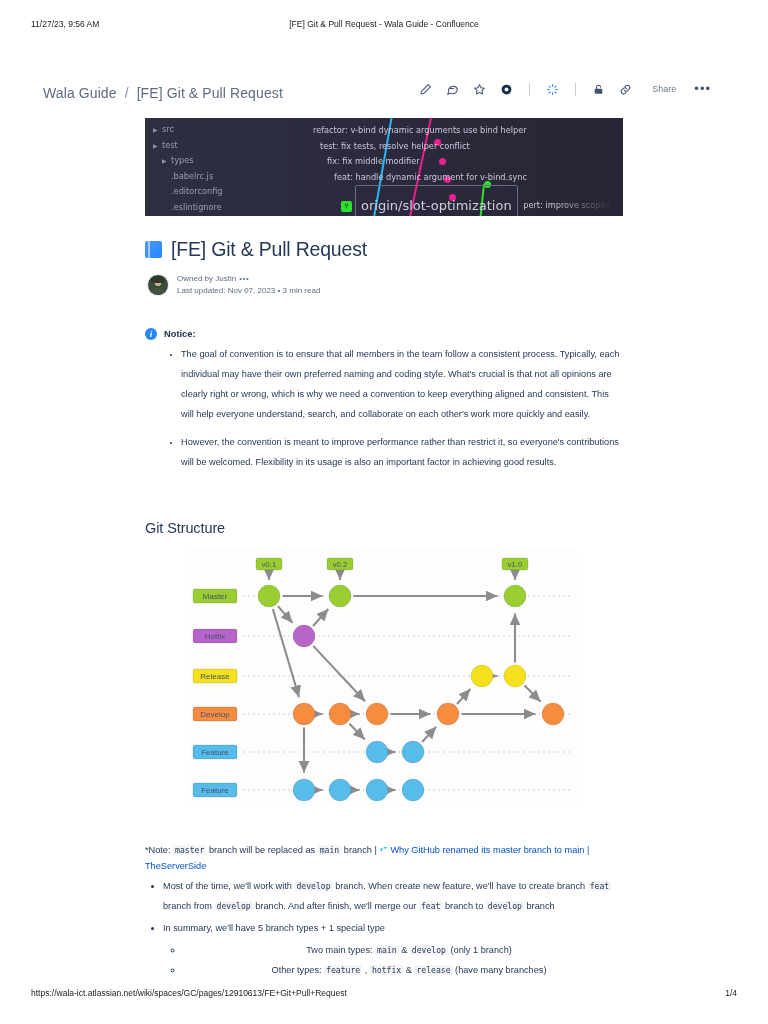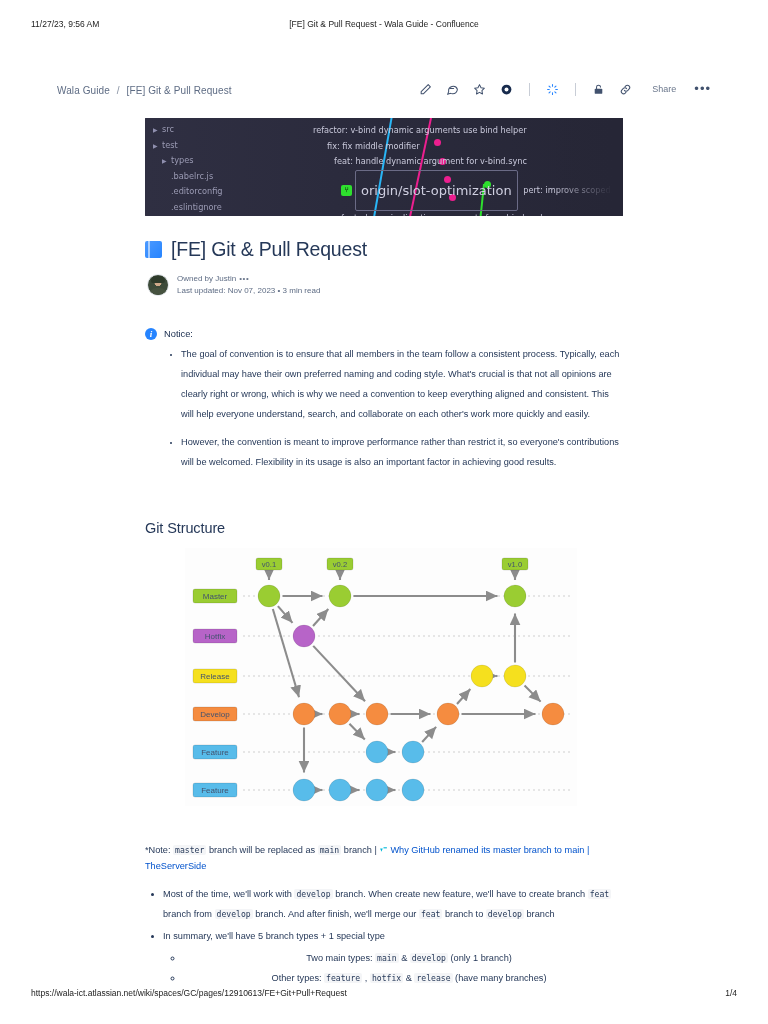--- a/index.html
+++ b/index.html
@@ -72,23 +72,23 @@
   }
 
   
   .topbar {
     position: relative;
     height: 32px;
     margin: 0 0 0 0;
   }
   .breadcrumb {
     position: absolute;
-    left: 57px;
+    left: 43px;
     top: 25px;
-    font-size: 10px;
+    font-size: 14px;
     color: #5e6c84;
     white-space: nowrap;
     letter-spacing: .1px;
   }
   .breadcrumb .bc-sep {
     color: #8993a4;
     margin: 0 4px;
   }
   .breadcrumb .bc-link { color: #5e6c84; }
 
@@ -352,21 +352,21 @@
     font-size: 9px;
     font-weight: bold;
     font-style: italic;
     text-align: center;
     line-height: 12px;
     font-family: "Liberation Serif", serif;
     flex: none;
   }
   .notice-title {
     font-size: 9.3px;
-    font-weight: normal;
+    font-weight: bold;
     color: #172b4d;
   }
   ul.bullets {
     margin: 0;
     padding-left: 36px;
     list-style: disc;
   }
   ul.bullets > li {
     font-size: 9.2px;
     line-height: 20px;
@@ -419,21 +419,21 @@
     border-radius: 2px;
   }
   .link-ic {
     display: inline-block;
     width: 9px;
     height: 9px;
     vertical-align: -1px;
     margin-right: 2px;
   }
   ul.notes-list {
-    margin: 10px 0 0 0;
+    margin: 2px 0 0 0;
     padding-left: 18px;
     list-style: disc;
   }
   ul.notes-list > li {
     font-size: 9.2px;
     line-height: 20px;
     color: #253858;
     margin-bottom: 2px;
   }
   ul.sub-list {
@@ -528,20 +528,21 @@
     <div class="banner-line bl-pink"></div>
     <div class="banner-line bl-green"></div>
     <div class="bdot" style="left:289px; top:21px;"></div>
     <div class="bdot" style="left:294px; top:40px;"></div>
     <div class="bdot" style="left:299px; top:58px;"></div>
     <div class="bdot" style="left:304px; top:76px;"></div>
     <div class="bdot g" style="left:339px; top:63px;"></div>
 
     <div class="banner-commits">
       <div><span>refactor: v-bind dynamic arguments use bind helper</span></div>
+      <div class="bc-i1"><span>test: fix tests, resolve helper conflict</span></div>
       <div class="bc-i2"><span>fix: fix middle modifier</span></div>
       <div class="bc-i3"><span>feat: handle dynamic argument for v-bind.sync</span></div>
       <div class="bc-i4">
         <span class="branch-chip">
           <span class="chip-ic">⑂</span>
           <span class="chip-txt">origin/slot-optimization</span>
         </span>
         <span>pert: improve scoped slots change detection</span>
       </div>
       <div class="bc-i4"><span>feat: dynamic directive arguments for v-bind and v-on</span></div>

